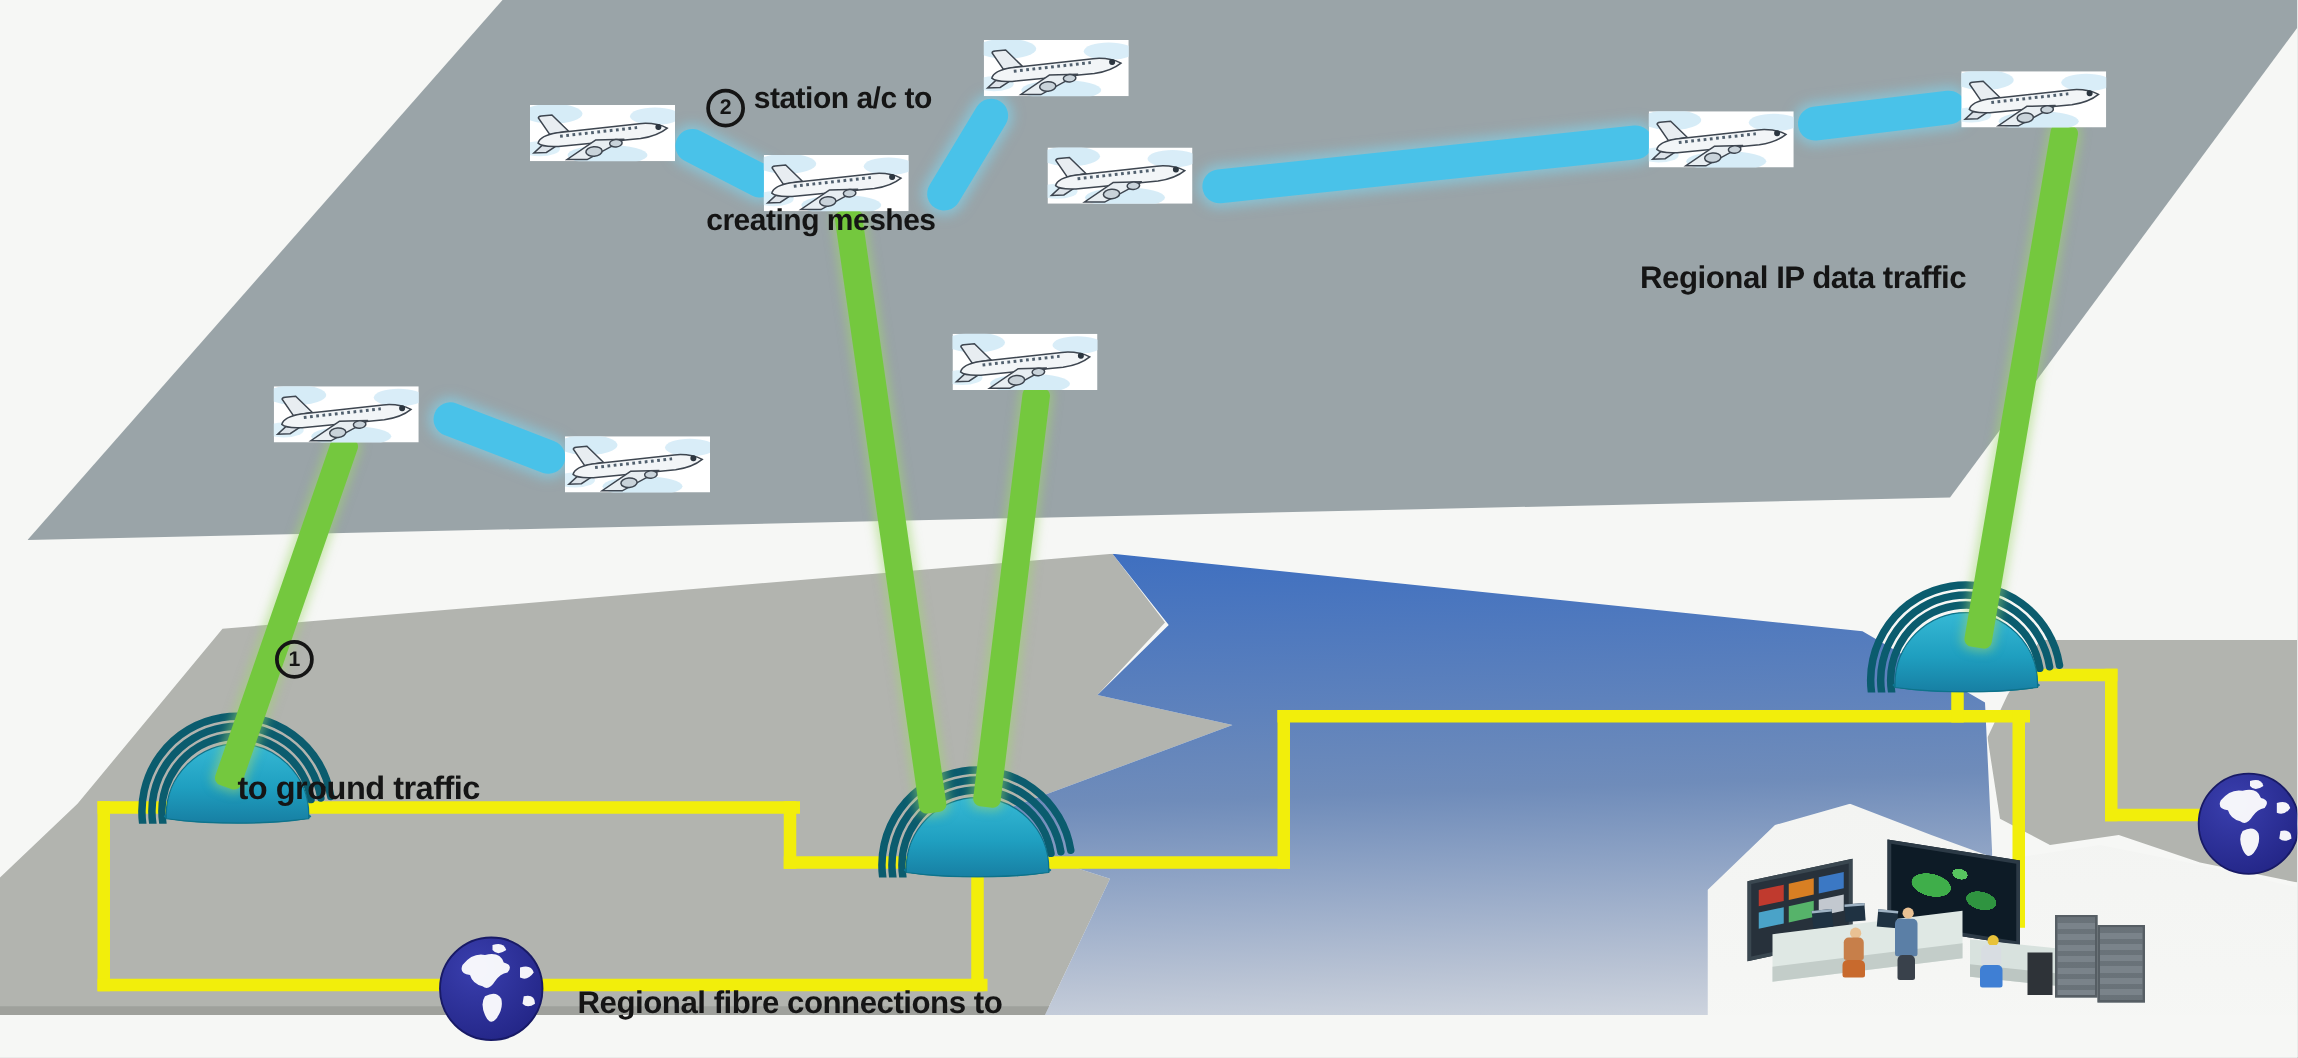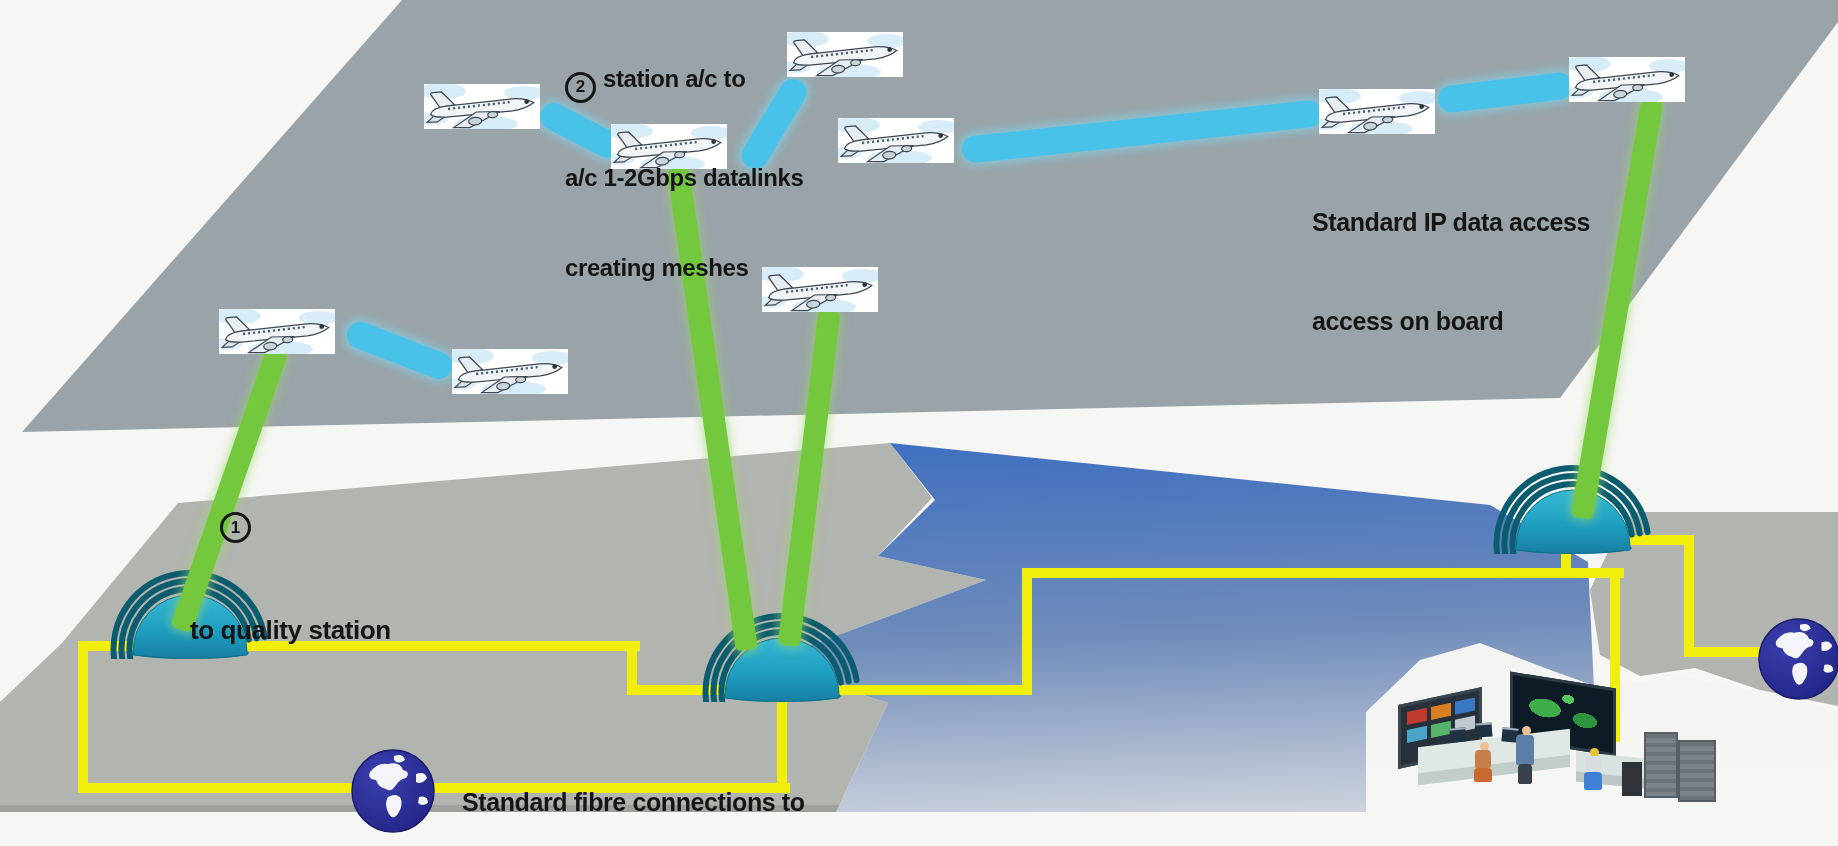--- a/index.html
+++ b/index.html
@@ -119,36 +119,34 @@
           <path d="M44 8 Q53 5 55 12 Q48 17 44 12 Z"></path>
           <path d="M66 26 Q75 23 77 30 Q72 37 66 34 Z"></path>
           <path d="M69 49 Q78 47 78 55 Q72 59 68 55 Z"></path>
         </g>
       </g>
     </defs>
   </svg>
 
   <div class="ann" id="ann-step2">
     <span class="line"><span class="numcircle"><span>2</span></span><span>station a/c to</span></span>
-    <span class="line">a/c 1-2Gbps datalinks</span>
     <span class="line">creating meshes</span>
   </div>
 
   <div class="ann" id="ann-ip">
-    <span class="line">Standard IP data access</span>
-    <span class="line">access on board</span>
+    <span class="line">Regional IP data traffic</span>
   </div>
 
   <div class="ann" id="ann-step1">
     <span class="line line1"><span class="numcircle"><span>1</span></span></span>
-    <span class="line">to quality station</span>
+    <span class="line">to ground traffic</span>
   </div>
 
   <div class="ann" id="ann-fibre">
-    <span class="line">Standard fibre connections to</span>
+    <span class="line">Regional fibre connections to</span>
     
   </div>
 
   <div id="noc">
     <div class="monwall">
         <div class="miniscreen" style="left: 6px; top: 6px; background: rgb(192, 58, 46);"></div>
         <div class="miniscreen" style="left: 30px; top: 6px; background: rgb(216, 127, 35);"></div>
         <div class="miniscreen" style="left: 54px; top: 6px; background: rgb(59, 120, 196);"></div>
         <div class="miniscreen" style="left: 6px; top: 24px; background: rgb(74, 163, 200);"></div>
         <div class="miniscreen" style="left: 30px; top: 24px; background: rgb(86, 179, 106);"></div>

